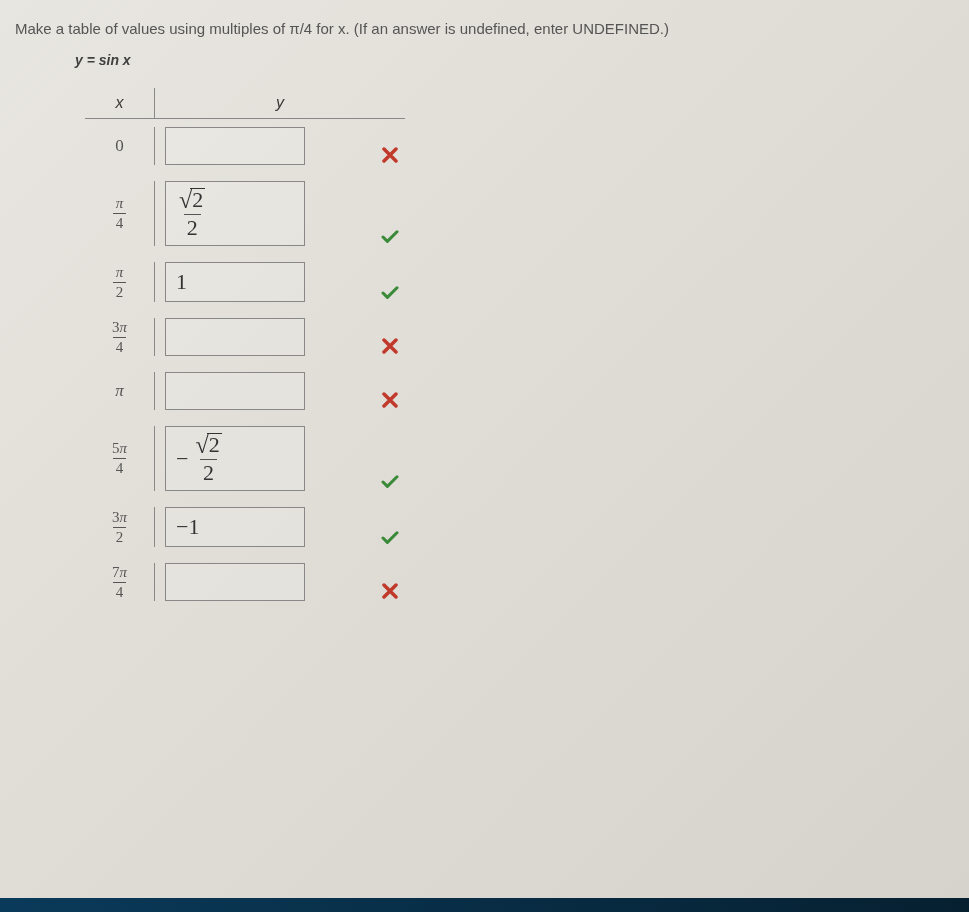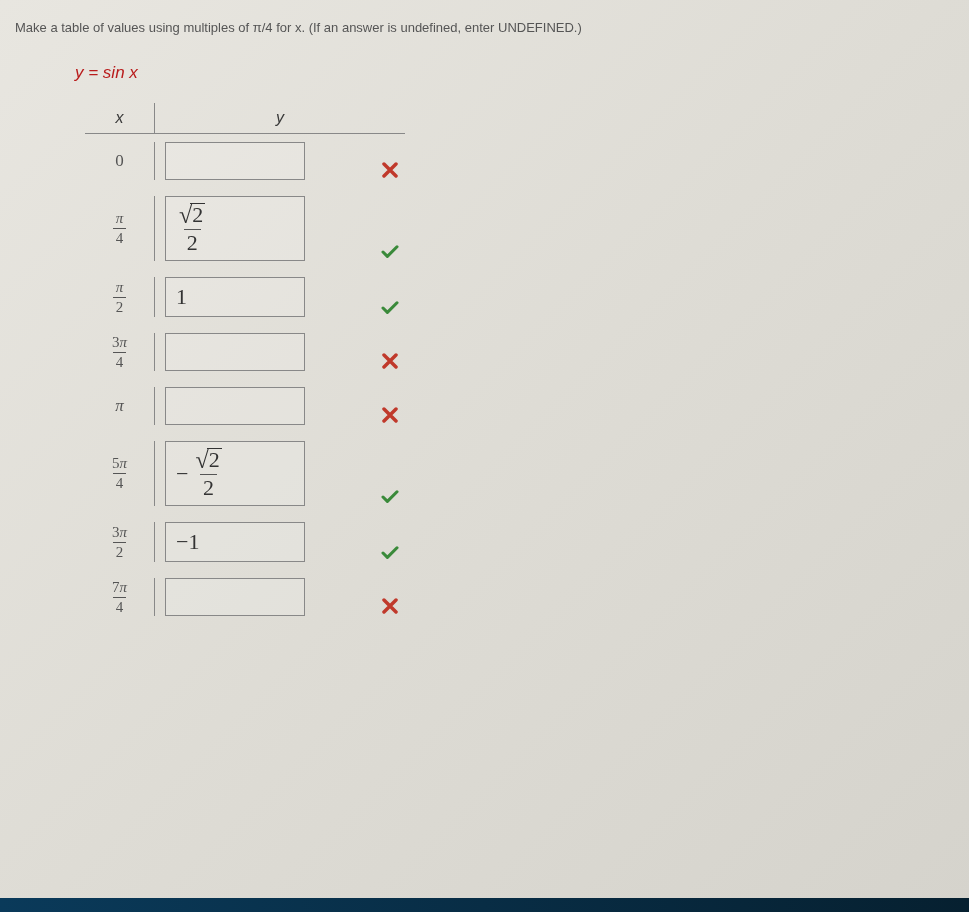--- a/index.html
+++ b/index.html
@@ -6,30 +6,31 @@
     body {
       font-family: Arial, Helvetica, sans-serif;
       background: linear-gradient(135deg, #e8e6e0 0%, #dedcd5 50%, #d5d3cc 100%);
       width: 969px;
       height: 912px;
       overflow: hidden;
       padding: 20px 15px;
       color: #3a3a3a;
     }
     .prompt {
-      font-size: 13px;
+      font-size: 15px;
       color: #555;
-      margin-bottom: 28px;
+      margin-bottom: 15px;
     }
     .formula {
       font-style: italic;
-      font-size: 17px;
-      color: #b91c1c;
+      font-size: 14px;
+      color: #404040;
       margin-left: 60px;
       margin-bottom: 20px;
+      font-weight: bold;
     }
     .table-wrap {
       margin-left: 70px;
       width: 320px;
     }
     .thead {
       display: flex;
       border-bottom: 1px solid #888;
     }
     .th-x {

